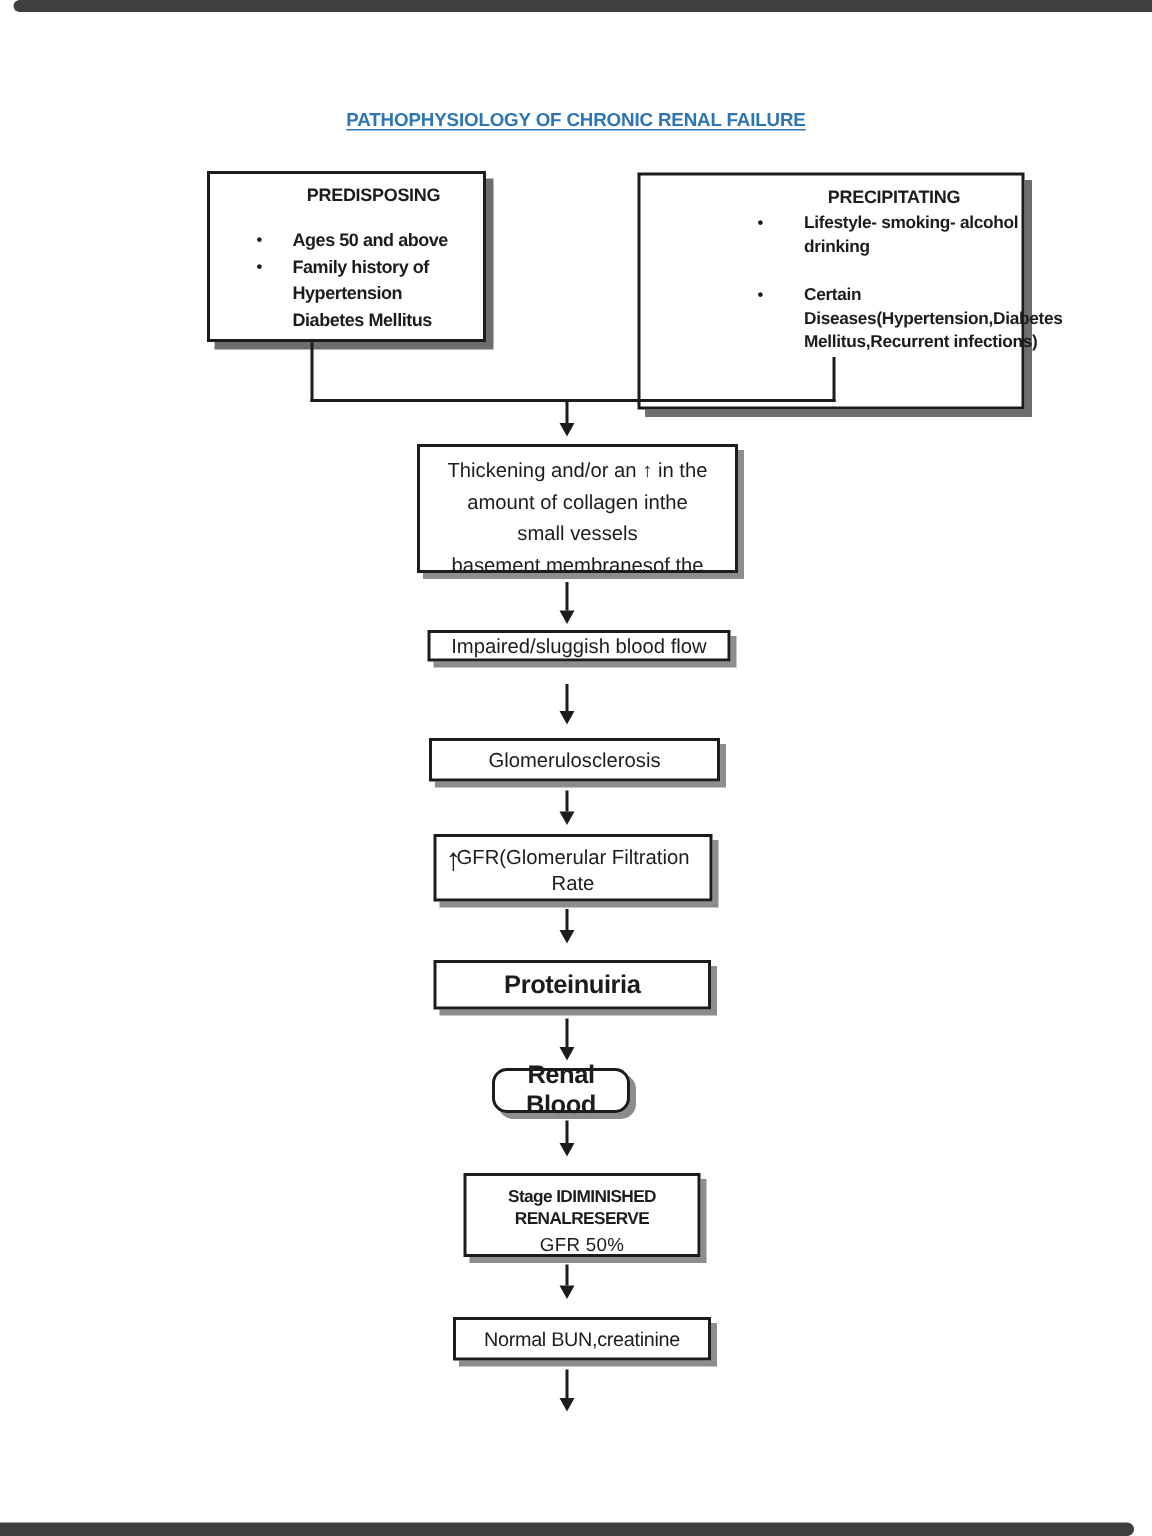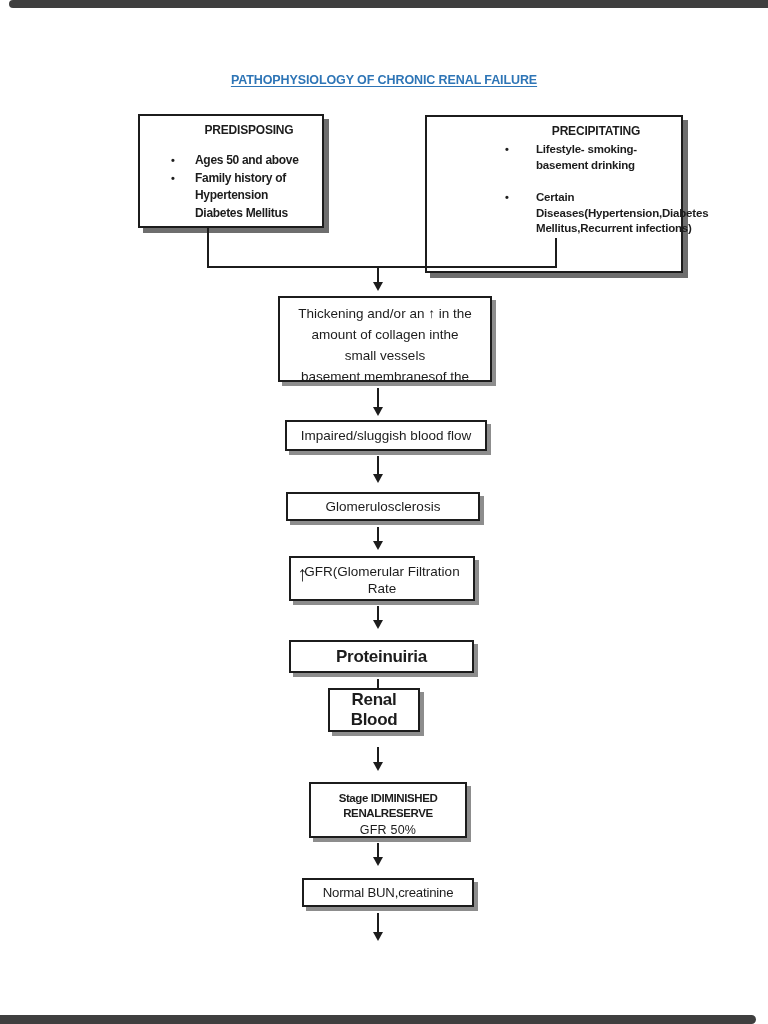--- a/index.html
+++ b/index.html
@@ -79,21 +79,21 @@
         <span>Diabetes Mellitus</span>
       </div>
     </div>
   </div>
 
   <div class="fbox topbox prec" style="left:425px;top:115px;width:258px;height:158px;padding-left:48px;">
     <div class="box-heading">PRECIPITATING</div>
     <div class="items">
       <div class="item item1">
         <span class="bullet">•</span>
-        <span>Lifestyle- smoking- basement drinking</span>
+        <span>Lifestyle- smoking- alcohol drinking</span>
       </div>
       <div class="item item2">
         <span class="bullet">•</span>
         <span>
           <span style="display:block">Certain</span>
           <span style="display:block">Diseases(Hypertension,Diabetes</span>
           <span style="display:block">Mellitus,Recurrent infections)</span>
         </span>
       </div>
     </div>
@@ -106,21 +106,21 @@
 
   <div class="fbox collagen" style="left:278px;top:296px;width:214px;height:86px;">
     <div>Thickening and/or an ↑ in the</div>
     <div>amount of collagen inthe</div>
     <div>small vessels</div>
     <div>basement membranesof the</div>
   </div>
 
   <div class="varrow" style="left:377px;top:388px;height:19px;"></div>
 
-  <div class="fbox plain" style="left:285px;top:420px;width:202px;height:31px;">
+  <div class="fbox plain" style="left:285px;top:420px;width:202px;height:21px;">
     <div class="centerlines">
         <div>Impaired/sluggish blood flow</div>
       </div>
   </div>
 
   <div class="varrow" style="left:377px;top:456px;height:18px;"></div>
 
   <div class="fbox plain" style="left:286px;top:492px;width:194px;height:29px;">
     <div class="centerlines">
         <div>Glomerulosclerosis</div>
@@ -138,21 +138,21 @@
   <div class="varrow" style="left:377px;top:606px;height:14px;"></div>
 
   <div class="fbox boldtxt" style="left:289px;top:640px;width:185px;height:33px;">
     <div class="centerlines">
         <div>Proteinuiria</div>
       </div>
   </div>
 
   <div class="varrow" style="left:377px;top:679px;height:19px;"></div>
 
-  <div class="fbox boldtxt" style="left:328px;top:688px;width:92px;height:44px;">
+  <div class="fbox boldtxt" style="left:328px;top:712px;width:92px;height:30px;border-radius:10px;">
     <div class="centerlines">
         <div>Renal Blood</div>
       </div>
   </div>
 
   <div class="varrow" style="left:377px;top:747px;height:15px;"></div>
 
   <div class="fbox stagebox" style="left:309px;top:782px;width:158px;height:56px;">
     <div class="stage-b">Stage IDIMINISHED</div>
     <div class="stage-b">RENALRESERVE</div>

